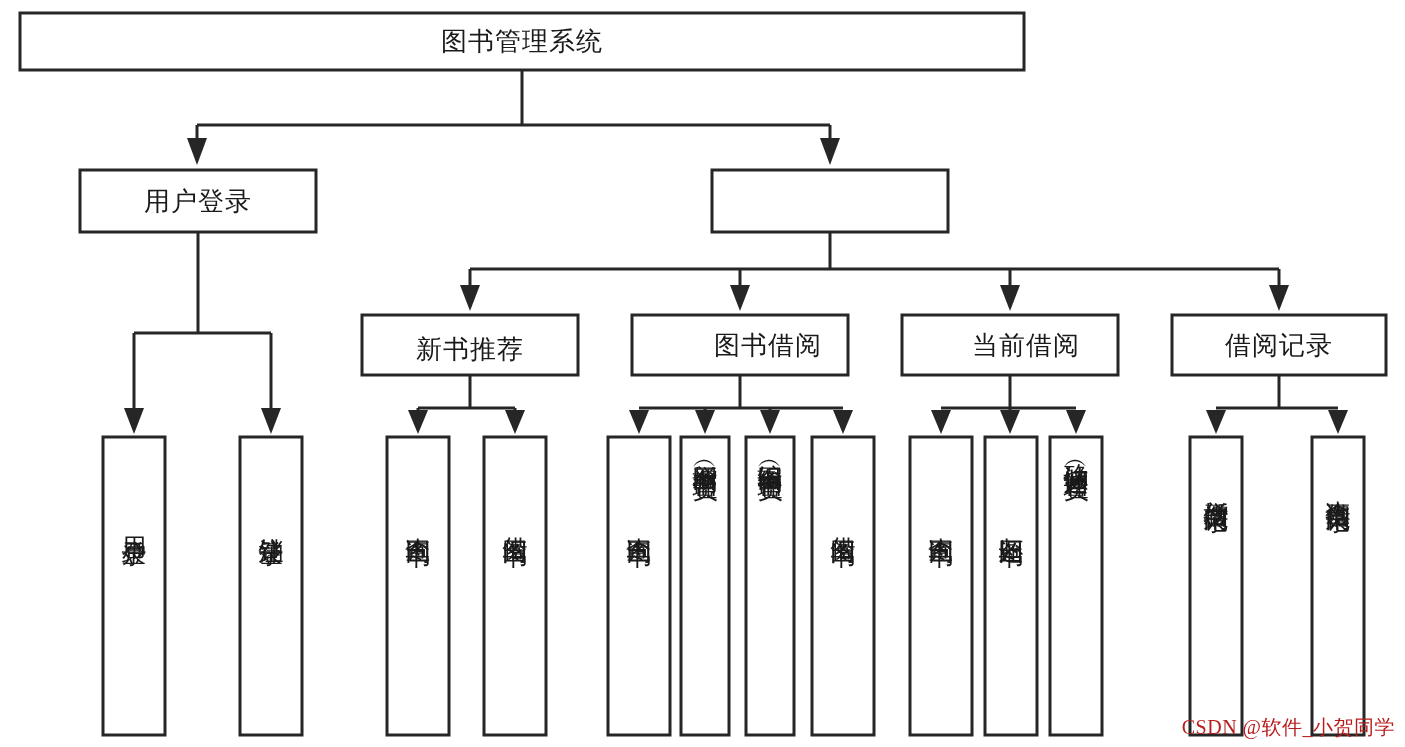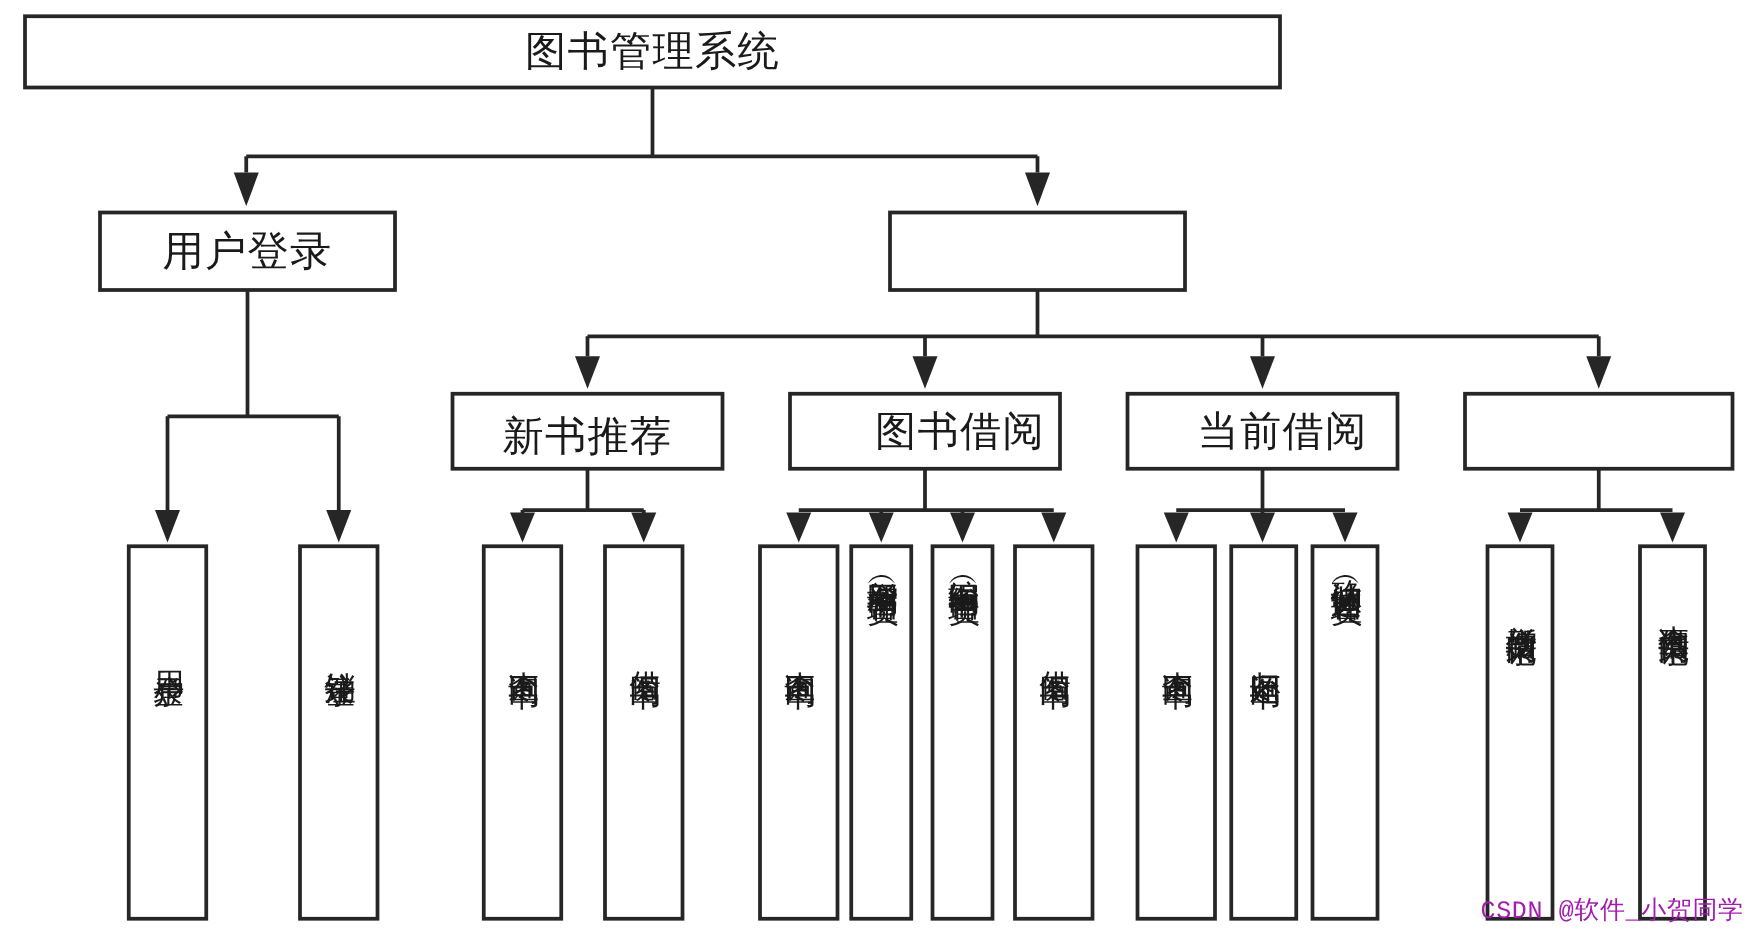--- a/index.html
+++ b/index.html
@@ -61,32 +61,32 @@
   }
   .hlabel-wrap {
     position: absolute;
     display: flex;
     align-items: center;
     justify-content: center;
     pointer-events: none;
   }
   .hlabel-text {
     font-family: "Liberation Sans", "DejaVu Sans", sans-serif;
-    font-size: 33px;
+    font-size: 26px;
     color: #1a1a1a;
     letter-spacing: 1px;
     white-space: nowrap;
   }
   #watermark {
     position: absolute;
     right: 10px;
     bottom: 6px;
-    font-family: Liberation Mono, monospace;
+    font-family: Liberation Serif, serif;
     font-size: 20px;
-    color: #a21caf;
+    color: #b91c1c;
     letter-spacing: 0.5px;
     white-space: nowrap;
     pointer-events: none;
   }
 </style>
 </head>
 <body>
 
 <div id="diagram-root">
 
@@ -195,20 +195,23 @@
 
   <div class="hlabel-wrap" style="left:362px; top:315px; width:216px; height:68px;justify-content:center;">
     <span class="hlabel-text">新书推荐</span>
   </div>
   <div class="hlabel-wrap" style="left:632px; top:315px; width:216px; height:60px;margin-left:28px;">
     <span class="hlabel-text">图书借阅</span>
   </div>
   <div class="hlabel-wrap" style="left:902px; top:315px; width:216px; height:60px;padding-left:16px;">
     <span class="hlabel-text">当前借阅</span>
   </div>
+  <div class="hlabel-wrap" style="left:1172px; top:315px; width:214px; height:60px;">
+    <span class="hlabel-text">借阅记录</span>
+  </div>
 
   <div class="vlabel-wrap" style="left:103px; top:517px; width:62px; height:218px;">
     <span class="vlabel-text">用户登录</span>
   </div>
   <div class="vlabel-wrap" style="left:240px; top:517px; width:62px; height:218px;">
     <span class="vlabel-text">注销登录</span>
   </div>
   <div class="vlabel-wrap" style="left:387px; top:517px; width:62px; height:218px;">
     <span class="vlabel-text">查询图书</span>
   </div>

